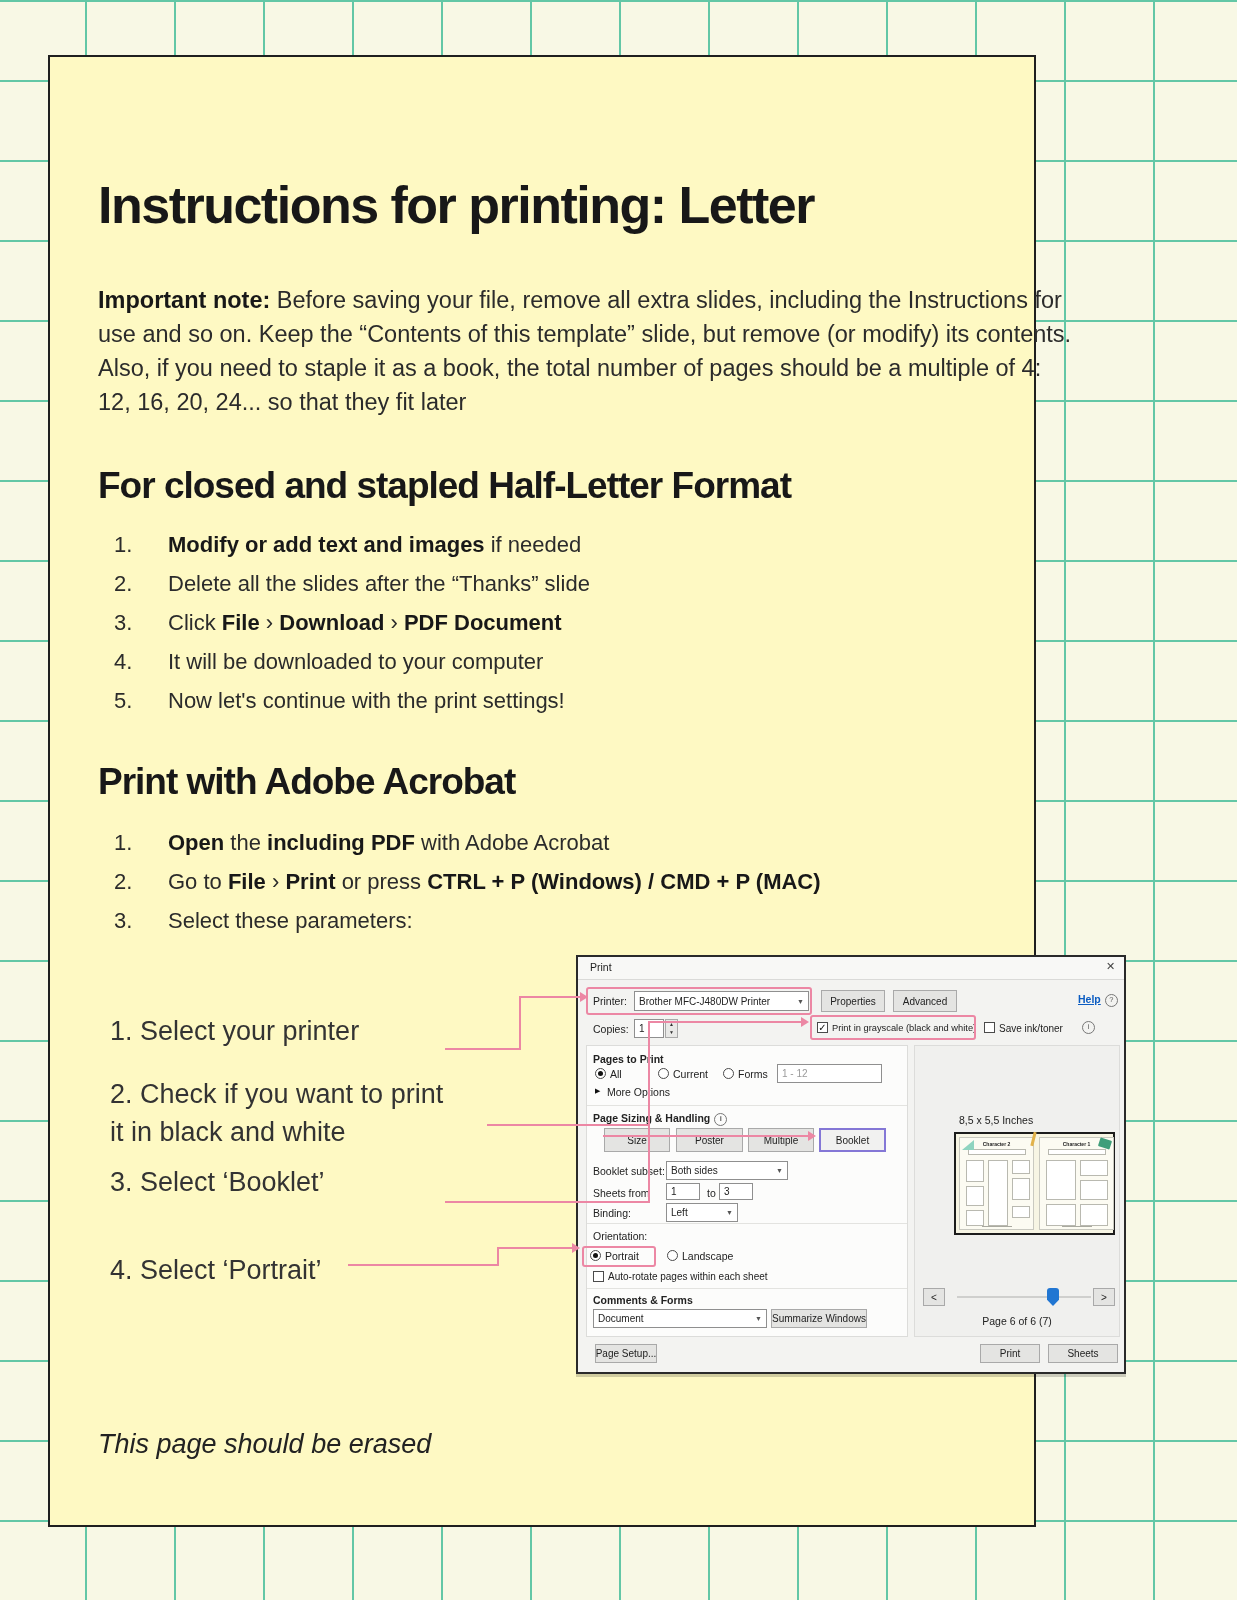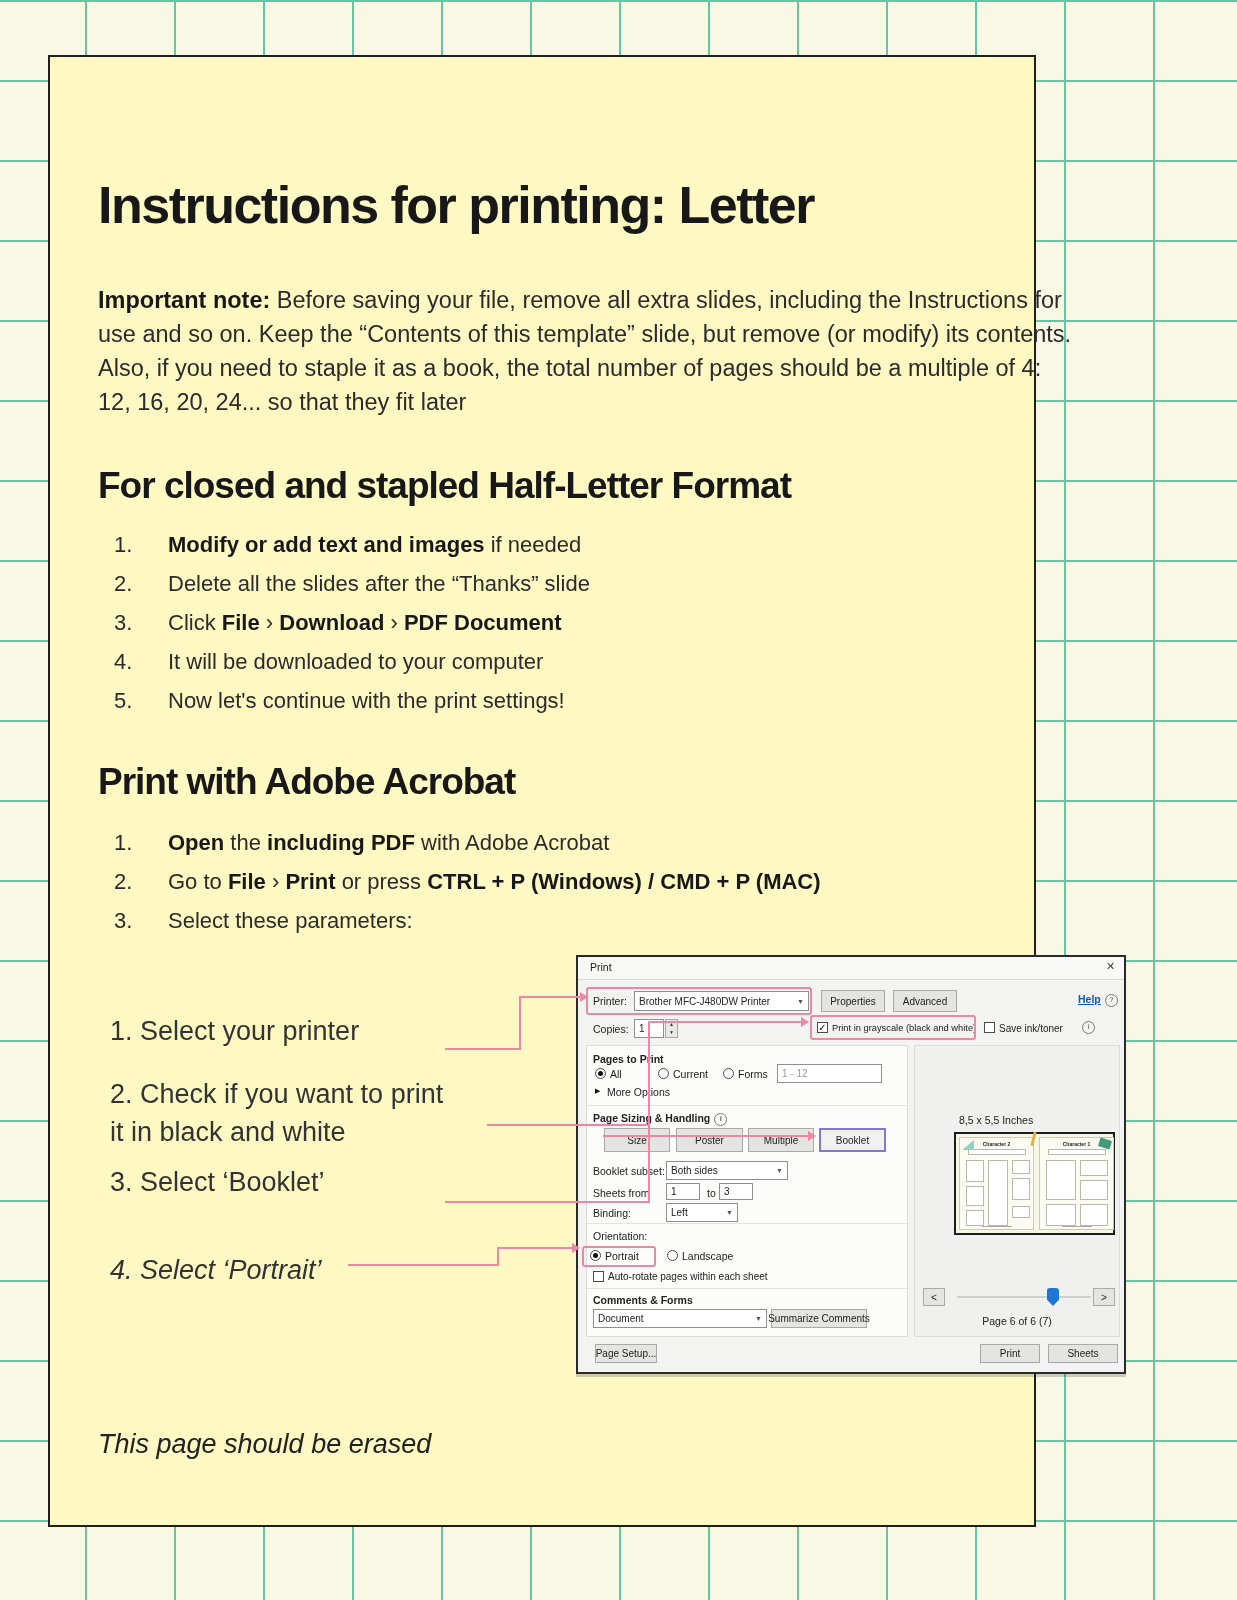--- a/index.html
+++ b/index.html
@@ -91,21 +91,21 @@
   <div class="h2" style="left:48px;top:704px;">Print with Adobe Acrobat</div>
   <ol class="steps" style="left:48px;top:766px;">
       <li><span class="num">1.</span><span class="gap"></span><span class="b">Open</span><span> the </span><span class="b">including PDF</span><span> with Adobe Acrobat</span></li>
       <li><span class="num">2.</span><span class="gap"></span><span>Go to </span><span class="b">File</span><span> › </span><span class="b">Print</span><span> or press </span><span class="b">CTRL + P (Windows) / CMD + P (MAC)</span></li>
       <li><span class="num">3.</span><span class="gap"></span><span>Select these parameters:</span></li>
     </ol>
 
   <div class="callout" style="left:60px;top:955px;">1. Select your printer</div>
   <div class="callout" style="left:60px;top:1018px;width:345px;">2. Check if you want to print it in black and white</div>
   <div class="callout" style="left:60px;top:1106px;">3. Select ‘Booklet’</div>
-  <div class="callout" style="left:60px;top:1194px;font-style:italic;">4. Select ‘Portrait’</div>
+  <div class="callout" style="left:60px;top:1194px;">4. Select ‘Portrait’</div>
 
   <div class="footer">This page should be erased</div>
 
   <div id="dialog">
     <div id="titlebar"></div>
     <div class="lbl" style="left:12px;top:4px;">Print</div>
     <div class="lbl" style="left:528px;top:3px;font-size:11px;color:#444;">✕</div>
 
     <div class="hl" style="left:8px;top:30px;width:226px;height:28px;"></div>
     <div class="lbl" style="left:15px;top:38px;">Printer:</div>
@@ -171,21 +171,21 @@
       <div class="lbl" style="left:95px;top:204px;">Landscape</div>
       <div class="chk" style="left:6px;top:225px;"></div>
       <div class="lbl" style="left:21px;top:225px;font-size:10px;">Auto-rotate pages within each sheet</div>
       <div class="divider" style="top:242px;"></div>
 
       <div class="lbl bold" style="left:6px;top:248px;">Comments &amp; Forms</div>
       <div class="field dd" style="left:6px;top:263px;width:174px;height:19px;align-items:center;">
         <span>Document</span>
         <span class="chev">▼</span>
       </div>
-      <div class="btn" style="left:184px;top:263px;width:96px;height:19px;">Summarize Comments</div>
+      <div class="btn" style="left:184px;top:263px;width:96px;height:19px;">Summarize Windows</div>
     </div>
 
     <div class="panel" style="left:336px;top:88px;width:206px;height:292px;background:#f0f0ee;">
       <div class="lbl" style="left:44px;top:68px;">8,5 x 5,5 Inches</div>
       <div class="pframe" style="left:39px;top:86px;width:161px;height:103px;">
 
         <div class="ppage" style="left:3px;top:3px;width:75px;height:93px;">
           <div class="ptitle">Character 2</div>
           <div class="pbox" style="left:8px;top:11px;width:58px;height:6px;"></div>
           <div class="pbox" style="left:6px;top:22px;width:18px;height:22px;"></div>

